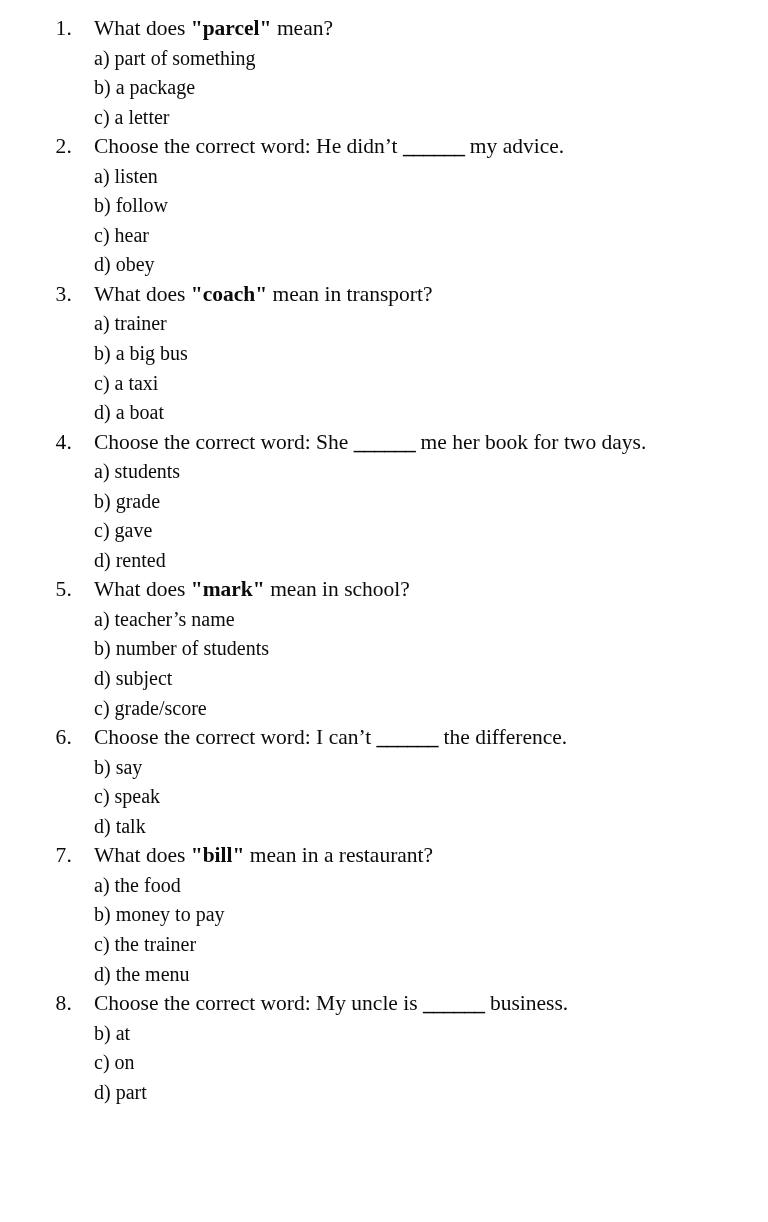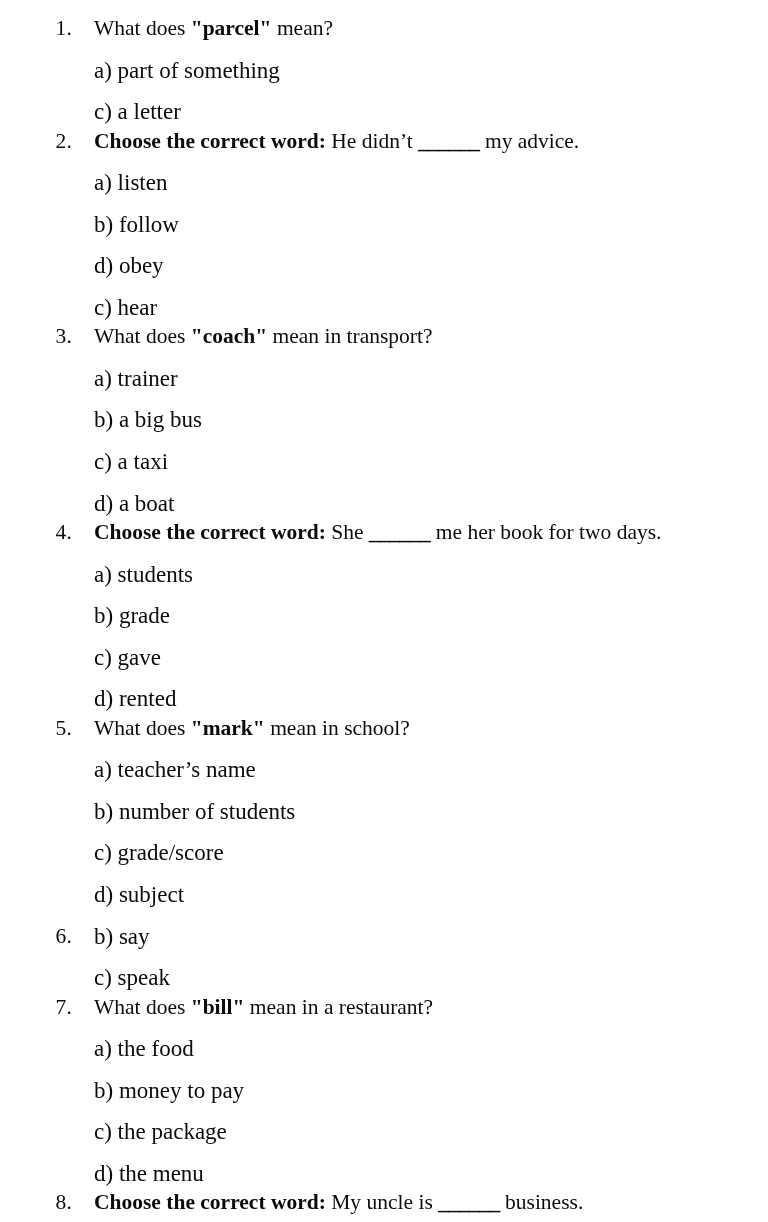--- a/index.html
+++ b/index.html
@@ -50,67 +50,67 @@
   }
 
   .question-text {
     display: block;
     font-size: 21.5px;
     line-height: 29.55px;
     white-space: nowrap;
   }
 
   .q-lead {
-    font-weight: bold;
+    font-weight: normal;
     text-align: center;
   }
 
   .q-term {
     font-weight: bold;
   }
 
   .q-blank {
     font-weight: bold;
     letter-spacing: -0.5px;
   }
 
   .options {
     list-style: none;
     margin: 0;
     padding: 0;
   }
 
   .option-item {
-    font-size: 23px;
+    font-size: 20px;
     line-height: 29.55px;
     white-space: nowrap;
-    margin-top: 12px;
   }
 </style>
 </head>
 <body>
 
 <div class="page">
   <ol class="quiz-list" id="question-list">
       <li class="question-item">
         <span class="question-number">1.</span>
         <span class="question-text"><span>What does </span><span class="q-term">"parcel"</span><span> mean?</span></span>
         <ul class="options">
           <li class="option-item">a) part of something</li>
+          <li class="option-item">b) a package</li>
           <li class="option-item">c) a letter</li>
         </ul>
       </li>
       <li class="question-item">
         <span class="question-number">2.</span>
         <span class="question-text"><span class="q-lead">Choose the correct word:</span><span> He didn’t </span><span class="q-blank">______</span><span> my advice.</span></span>
         <ul class="options">
           <li class="option-item">a) listen</li>
           <li class="option-item">b) follow</li>
+          <li class="option-item">c) hear</li>
           <li class="option-item">d) obey</li>
-          <li class="option-item">c) hear</li>
         </ul>
       </li>
       <li class="question-item">
         <span class="question-number">3.</span>
         <span class="question-text"><span>What does </span><span class="q-term">"coach"</span><span> mean in transport?</span></span>
         <ul class="options">
           <li class="option-item">a) trainer</li>
           <li class="option-item">b) a big bus</li>
           <li class="option-item">c) a taxi</li>
           <li class="option-item">d) a boat</li>
@@ -125,38 +125,40 @@
           <li class="option-item">c) gave</li>
           <li class="option-item">d) rented</li>
         </ul>
       </li>
       <li class="question-item">
         <span class="question-number">5.</span>
         <span class="question-text"><span>What does </span><span class="q-term">"mark"</span><span> mean in school?</span></span>
         <ul class="options">
           <li class="option-item">a) teacher’s name</li>
           <li class="option-item">b) number of students</li>
+          <li class="option-item">d) subject</li>
           <li class="option-item">c) grade/score</li>
-          <li class="option-item">d) subject</li>
         </ul>
       </li>
       <li class="question-item">
         <span class="question-number">6.</span>
+        <span class="question-text"><span class="q-lead">Choose the correct word:</span><span> I can’t </span><span class="q-blank">______</span><span> the difference.</span></span>
         <ul class="options">
           <li class="option-item">b) say</li>
           <li class="option-item">c) speak</li>
+          <li class="option-item">d) talk</li>
         </ul>
       </li>
       <li class="question-item">
         <span class="question-number">7.</span>
         <span class="question-text"><span>What does </span><span class="q-term">"bill"</span><span> mean in a restaurant?</span></span>
         <ul class="options">
           <li class="option-item">a) the food</li>
           <li class="option-item">b) money to pay</li>
-          <li class="option-item">c) the package</li>
+          <li class="option-item">c) the trainer</li>
           <li class="option-item">d) the menu</li>
         </ul>
       </li>
       <li class="question-item">
         <span class="question-number">8.</span>
         <span class="question-text"><span class="q-lead">Choose the correct word:</span><span> My uncle is </span><span class="q-blank">______</span><span> business.</span></span>
         <ul class="options">
           <li class="option-item">b) at</li>
           <li class="option-item">c) on</li>
           <li class="option-item">d) part</li>

